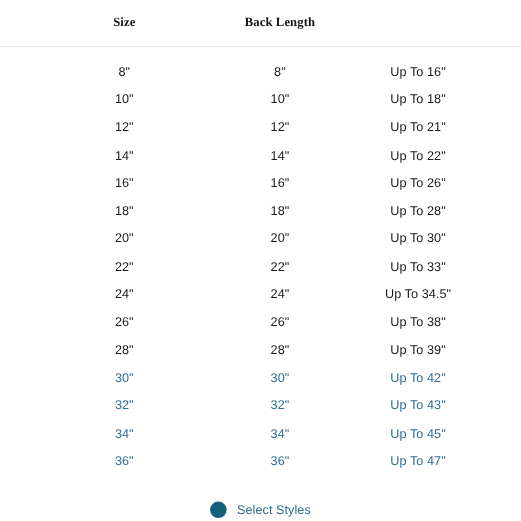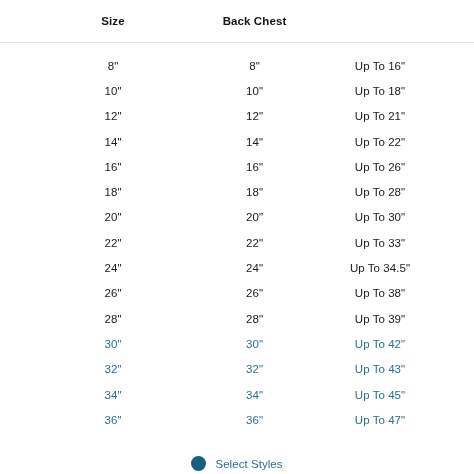--- a/index.html
+++ b/index.html
@@ -32,20 +32,21 @@
     align-items: center;
   }
 
   .chart-header .col {
     font-size: 11.5px;
     font-weight: bold;
     color: #141414;
     text-align: center;
     letter-spacing: 0.1px;
     line-height: 14px;
+    font-family: Liberation Serif, serif;
   }
 
   .header-divider {
     width: 100%;
     height: 1px;
     background: #e4e4e6;
   }
 
   
   .col-size       { width: 160px; }   
@@ -110,21 +111,21 @@
   }
 </style>
 </head>
 <body>
 
 <div class="size-chart">
 
   <div class="chart-header">
     <div class="lead-gap"></div>
     <div class="col col-size">Size</div>
-    <div class="col col-back">Back Chest</div>
+    <div class="col col-back">Back Length</div>
     <div class="trail-gap"></div>
   </div>
 
   <div class="header-divider"></div>
 
   <div class="chart-body" id="chart-body">
       <div class="chart-row">
         <div class="lead-gap"></div>
         <div class="col col-size">8"</div>
         <div class="col col-back">8"</div>

